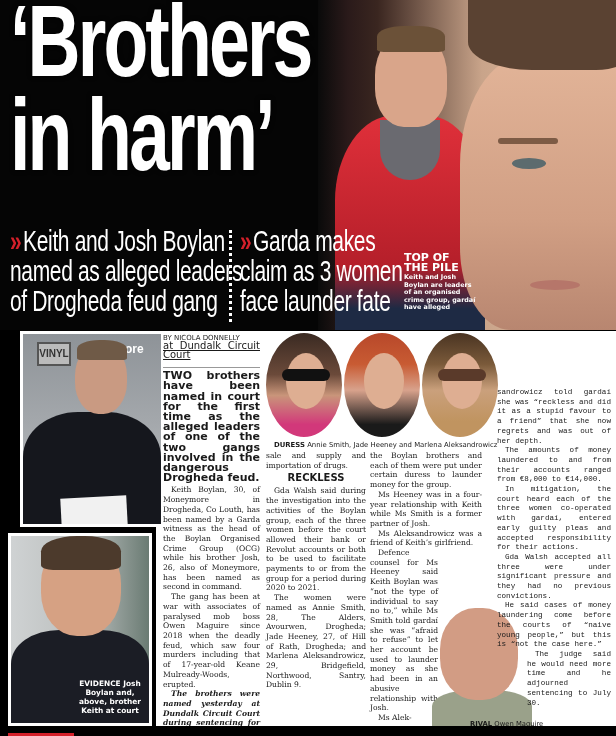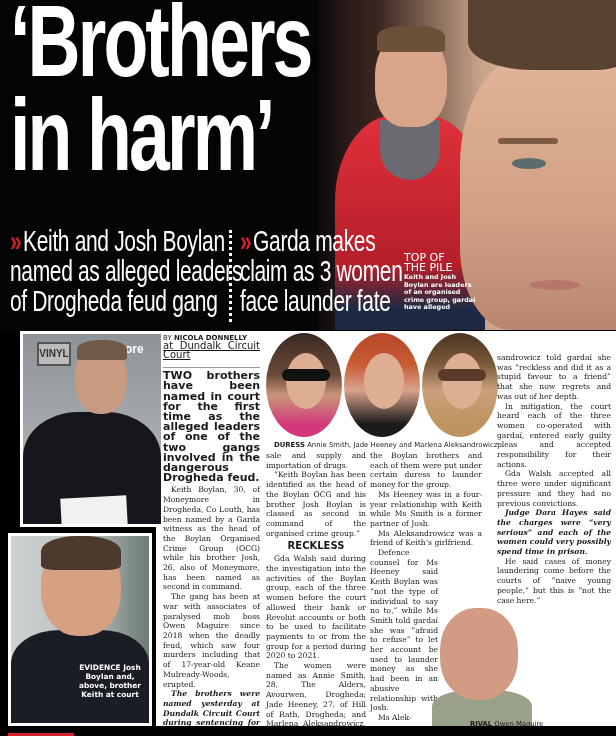--- a/index.html
+++ b/index.html
@@ -24,50 +24,50 @@
   .headline { position: absolute; left: 10px; top: -6px; color: #fff; font-family: "Liberation Sans", sans-serif; font-weight: 700;
     font-size: 102px; line-height: 94px; letter-spacing: -4px; transform: scaleX(0.72); transform-origin: left top; white-space: nowrap; text-shadow: 0 0 6px #000; }
   .sub { position: absolute; top: 226px; color: #fff; font-family: "Liberation Sans", sans-serif; font-size: 30px; line-height: 30px;
     transform: scaleX(0.7); transform-origin: left top; white-space: nowrap; letter-spacing: -0.5px; }
   .sub .chev { color: #d4202a; font-weight: 700; letter-spacing: -6px; margin-right: 8px; }
   .sub-left { left: 10px; }
   .sub-right { left: 240px; }
   .dotted { position: absolute; left: 229px; top: 230px; height: 92px; border-left: 3px dotted #fff; }
 
   .caption-top { position: absolute; left: 404px; top: 253px; color: #fff; font-family: "DejaVu Sans", sans-serif; }
-  .caption-top .title { font-weight: 400; font-size: 11px; line-height: 10px; width: 60px; }
+  .caption-top .title { font-weight: 700; font-size: 11px; line-height: 10px; width: 60px; }
   .caption-top .body { font-size: 6.4px; line-height: 7.6px; font-weight: 700; margin-top: 1px; width: 72px; }
 
   
   .photo-box { position: absolute; background: #fff; padding: 3px; }
   .photo1 { left: 20px; top: 331px; width: 144px; height: 196px; }
   .photo2 { left: 8px; top: 533px; width: 144px; height: 193px; }
   .photo-inner { position: relative; width: 100%; height: 100%; overflow: hidden; }
   .p1 { background: linear-gradient(180deg,#8e9398 0%, #a3a7ab 45%, #c0c3c6 100%); }
   .p1 .sign { position: absolute; left: 14px; top: 8px; width: 34px; height: 24px; border: 2px solid #555; background: #bbb; font: 700 10px "Liberation Sans", sans-serif; color: #333; text-align: center; line-height: 20px; }
   .p1 .sign2 { position: absolute; left: 102px; top: 8px; font: 700 12px "Liberation Sans", sans-serif; color: #fff; text-align: center; }
   .p1 .head { position: absolute; left: 52px; top: 10px; width: 52px; height: 70px; border-radius: 45%; background: #c99a82; }
   .p1 .hair { position: absolute; left: 54px; top: 6px; width: 50px; height: 20px; border-radius: 45% 45% 10% 10%; background: #6f5a47; }
   .p1 .body { position: absolute; left: 0; top: 78px; width: 138px; height: 112px; border-radius: 40% 40% 0 0; background: #15171d; }
   .p1 .paper { position: absolute; left: 38px; top: 163px; width: 66px; height: 30px; background: #f1f1f1; transform: rotate(-3deg); }
   .p2 { background: linear-gradient(90deg,#cfd2d3 0%, #b9bdbc 55%, #6a7b73 100%); }
   .p2 .head { position: absolute; left: 30px; top: 4px; width: 80px; height: 96px; border-radius: 45%; background: #d6a183; }
   .p2 .hair { position: absolute; left: 30px; top: 0; width: 80px; height: 34px; border-radius: 45% 45% 15% 15%; background: #4c3a2c; }
   .p2 .body { position: absolute; left: 0; top: 94px; width: 138px; height: 96px; border-radius: 35% 35% 0 0; background: #1b1d25; }
-  .p2 .cap { position: absolute; right: 4px; bottom: 24px; width: 70px; color: #fff; font: 700 7.4px/9px "DejaVu Sans", sans-serif; text-align: center; }
+  .p2 .cap { position: absolute; right: 4px; bottom: 8px; width: 70px; color: #fff; font: 700 7.4px/9px "DejaVu Sans", sans-serif; text-align: center; }
   .p2 .cap b { font-weight: 900; }
 
   .col { position: absolute; color: #1a1a1a; font-size: 7.6px; line-height: 9.7px; text-align: justify; }
   .col-bg { position: absolute; left: 156px; top: 331px; width: 460px; height: 395px; background: #fff; }
   .col1 { left: 163px; top: 334px; width: 97px; }
   .col2 { left: 266px; top: 451px; width: 100px; }
   .col3 { left: 370px; top: 451px; width: 116px; }
-  .col4 { left: 497px; top: 353px; width: 114px; }
+  .col4 { left: 497px; top: 388px; width: 114px; font-family: Liberation Mono, monospace; }
   .byline { font-family: "DejaVu Sans", sans-serif; font-size: 7px; line-height: 8.4px; }
-  .byline b { font-weight: 700; }
+  .byline b { font-weight: 400; }
   .byline .court { font-size: 10px; display: block; border-bottom: 1px solid #999; padding-bottom: 8px; margin-bottom: 3px; text-decoration: underline; }
   .lede { font-family: "DejaVu Sans", sans-serif; font-weight: 700; font-size: 11px; line-height: 10.2px; text-align: justify; margin-bottom: 2px; }
   .col p { text-indent: 8px; }
   .col p.noind { text-indent: 0; }
   .col .bi { font-weight: 700; font-style: italic; }
   .xhead { font-family: "DejaVu Sans", sans-serif; font-weight: 700; font-size: 10px; line-height: 14px; text-align: center; text-indent: 0 !important; margin: 1px 0; }
 
   .ovals { position: absolute; left: 262px; top: 331px; width: 238px; height: 108px; }
   .oval { position: absolute; top: 0; width: 80px; height: 108px; border-radius: 50%; overflow: hidden; border: 2px solid #fff; }
   .o1 { left: 2px; background: linear-gradient(180deg,#3a2a22 0%,#6b4a3a 40%,#c9957a 60%, #d2387a 88%); }
@@ -182,21 +182,20 @@
     <div class="glasses brown"></div>
   </div>
 </div>
 <div class="caption-duress">
   <b>DURESS</b>
   <span>Annie Smith, Jade Heeney and Marlena Aleksandrowicz</span>
 </div>
 
 <div class="col col2">
   <p class="noind">sale and supply and importation of drugs.</p>
-  <p>“Keith Boylan has been identified as the head of the Boylan OCG and his brother Josh Boylan is classed as second in command of the organised crime group.”</p>
   <p class="xhead">RECKLESS</p>
   <p>Gda Walsh said during the investigation into the activities of the Boylan group, each of the three women before the court allowed their bank or Revolut accounts or both to be used to facilitate payments to or from the group for a period during 2020 to 2021.</p>
   <p>The women were named as Annie Smith, 28, The Alders, Avourwen, Drogheda; Jade Heeney, 27, of Hill of Rath, Drogheda; and Marlena Aleksandrowicz, 29, Bridgefield, Northwood, Santry, Dublin 9.</p>
 
 </div>
 
 <div class="col col3" style="width:112px;">
   <p class="noind">the Boylan brothers and each of them were put under certain duress to launder money for the group.</p>
   <p>Ms Heeney was in a four-year relationship with Keith while Ms Smith is a former partner of Josh.</p>
   <p>Ms Aleksandrowicz was a friend of Keith’s girlfriend.</p>
@@ -208,20 +207,21 @@
   <div class="body"></div>
   <div class="head"></div>
 </div>
 <div class="rival-cap">
   <b>RIVAL</b>
   <span>Owen Maguire</span>
 </div>
 
 <div class="col col4">
   <p class="noind">sandrowicz told gardaí she was “reckless and did it as a stupid favour to a friend” that she now regrets and was out of her depth.</p>
+  <p>The amounts of money laundered to and from their accounts ranged from €8,000 to €14,000.</p>
   <p>In mitigation, the court heard each of the three women co-operated with gardaí, entered early guilty pleas and accepted responsibility for their actions.</p>
   <p>Gda Walsh accepted all three were under significant pressure and they had no previous convictions.</p>
-  <p class="bi">Judge Dara Hayes said the charges were “very serious” and each of the women could very possibly spend time in prison.</p>
   <p>He said cases of money laundering come before the courts of “naive young people,” but this is “not the case here.”</p>
+  <p style="margin-left:30px;">The judge said he would need more time and he adjourned sentencing to July 30.</p>
 </div>
 
 <div class="bottom-bar"></div>
 <div class="bottom-red"></div>
 
 </body></html>

